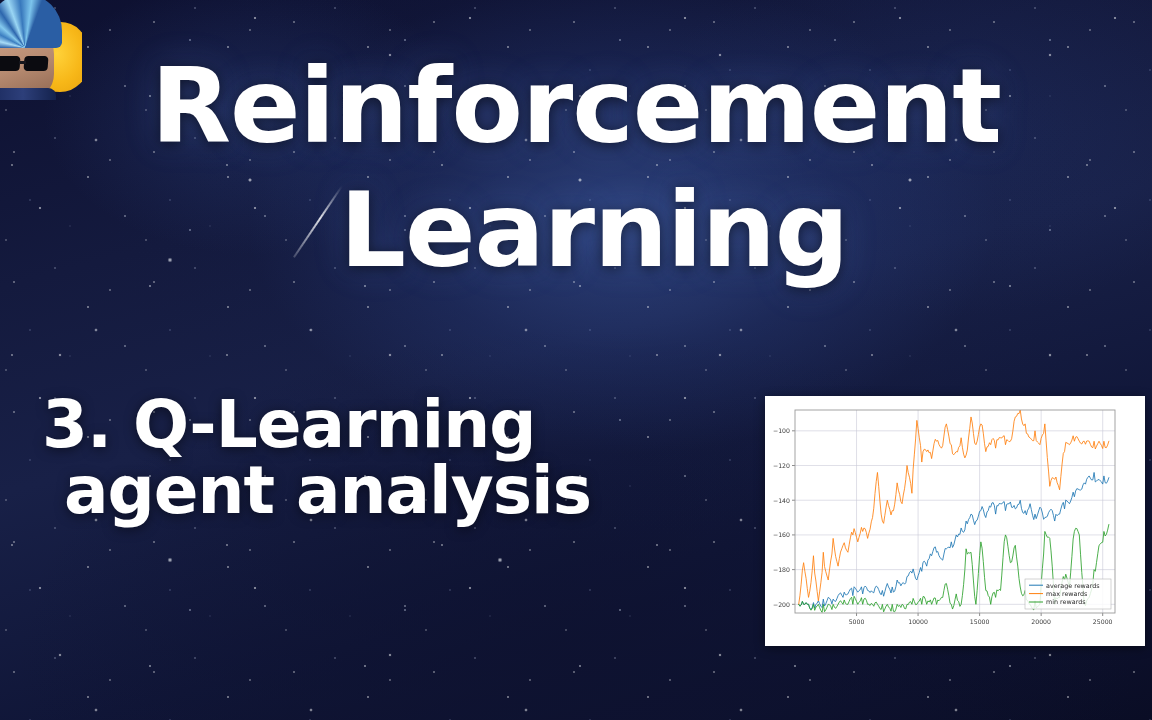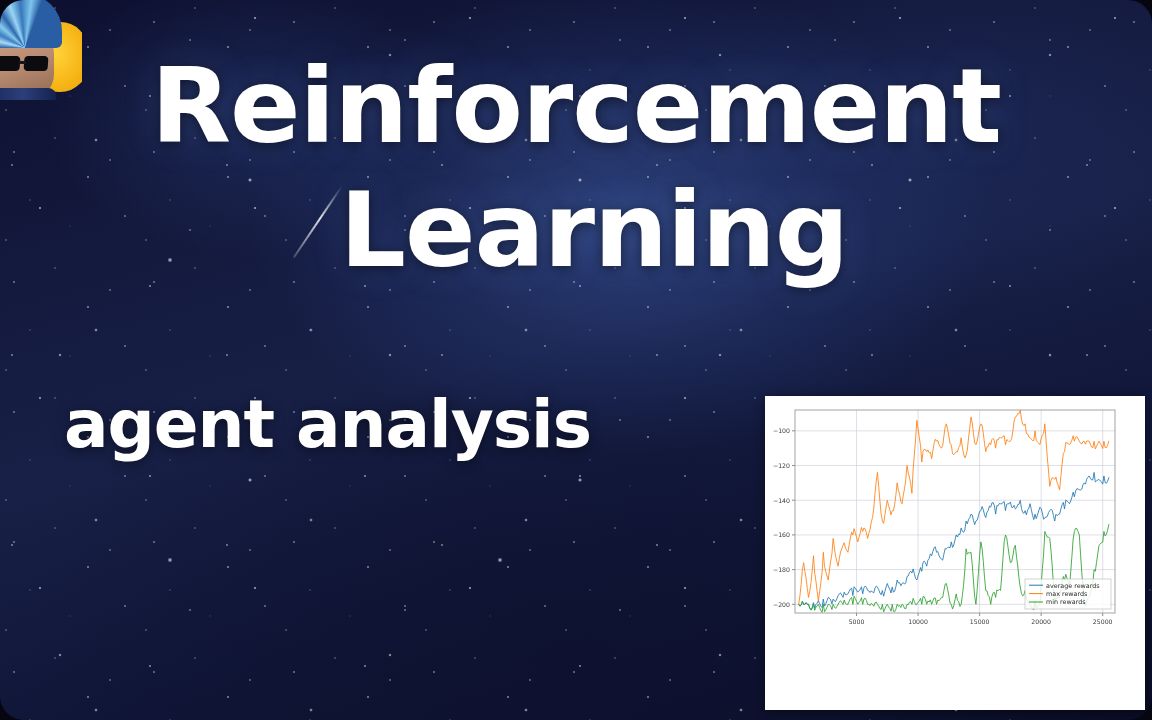--- a/index.html
+++ b/index.html
@@ -9,21 +9,20 @@
   #stage {
     position:relative;
     width:1152px; height:720px;
     overflow:hidden;
     background:
       radial-gradient(ellipse 520px 330px at 54% 30%, rgba(70,105,185,0.48) 0%, rgba(45,70,140,0.26) 42%, rgba(20,30,70,0.05) 72%, rgba(0,0,0,0) 100%),
       radial-gradient(ellipse 300px 200px at 22% 16%, rgba(52,80,150,0.30) 0%, rgba(0,0,0,0) 70%),
       radial-gradient(ellipse 420px 260px at 82% 18%, rgba(40,62,125,0.28) 0%, rgba(0,0,0,0) 72%),
       radial-gradient(ellipse 700px 420px at 50% 92%, rgba(14,18,48,0.85) 0%, rgba(0,0,0,0) 80%),
       linear-gradient(165deg, #0d1030 0%, #141a3e 28%, #182047 48%, #101638 72%, #0a0d25 100%);
-    border-radius: 24px;
   }
 
   
   .stars { position:absolute; inset:0; pointer-events:none; }
   .stars.s1 {
     background-image:
       radial-gradient(1.1px 1.1px at 14px 22px, rgba(255,255,255,0.95), rgba(255,255,255,0)),
       radial-gradient(1px 1px at 55px 8px, rgba(222,232,255,0.8), rgba(255,255,255,0)),
       radial-gradient(1.3px 1.3px at 88px 47px, rgba(255,255,255,0.9), rgba(255,255,255,0)),
       radial-gradient(0.9px 0.9px at 30px 70px, rgba(200,216,255,0.75), rgba(255,255,255,0)),
@@ -141,21 +140,21 @@
     line-height:1.0;
     text-shadow:0 2px 12px rgba(0,0,0,0.5);
   }
   #sub-line-1 { font-size:66px; letter-spacing:-1px; }
   #sub-line-2 { font-size:66px; letter-spacing:-1px; margin-left:22px; }
 
   
   #chart-card {
     position:absolute;
     left:765px; top:396px;
-    width:380px; height:314px;
+    width:380px; height:250px;
     background:#ffffff;
     box-shadow:0 2px 10px rgba(0,0,0,0.45);
     overflow:hidden;
   }
   #chart-inner { position:absolute; inset:0; }
   #chart-svg { display:block; width:380px; height:250px; }
 
   .tick-text { font-family:"DejaVu Sans", sans-serif; font-size:6.2px; fill:#3b3b3b; }
   .legend-text { font-family:"DejaVu Sans", sans-serif; font-size:6.4px; fill:#2b2b2b; }
 </style>
@@ -181,20 +180,21 @@
     </div>
     <div class="shirt"></div>
   </div>
 
   <div class="title-wrap">
     <div class="title-line" id="title-main">Reinforcement</div>
     <div class="title-line" id="title-second">Learning</div>
   </div>
 
   <div class="subtitle-wrap">
+    <div class="sub-line" id="sub-line-1">3.    Q-Learning</div>
     <div class="sub-line" id="sub-line-2">agent analysis</div>
   </div>
 
   <div id="chart-card">
     <div id="chart-inner">
       <svg id="chart-svg" viewBox="0 0 380 250">
         <rect x="0" y="0" width="380" height="250" fill="#ffffff"></rect>
         <g id="grid-group">
             <line x1="30" y1="34.82051282051282" x2="350" y2="34.82051282051282" stroke="#c9c9d6" stroke-width="0.6"></line>
             <line x1="30" y1="69.52136752136752" x2="350" y2="69.52136752136752" stroke="#c9c9d6" stroke-width="0.6"></line>

